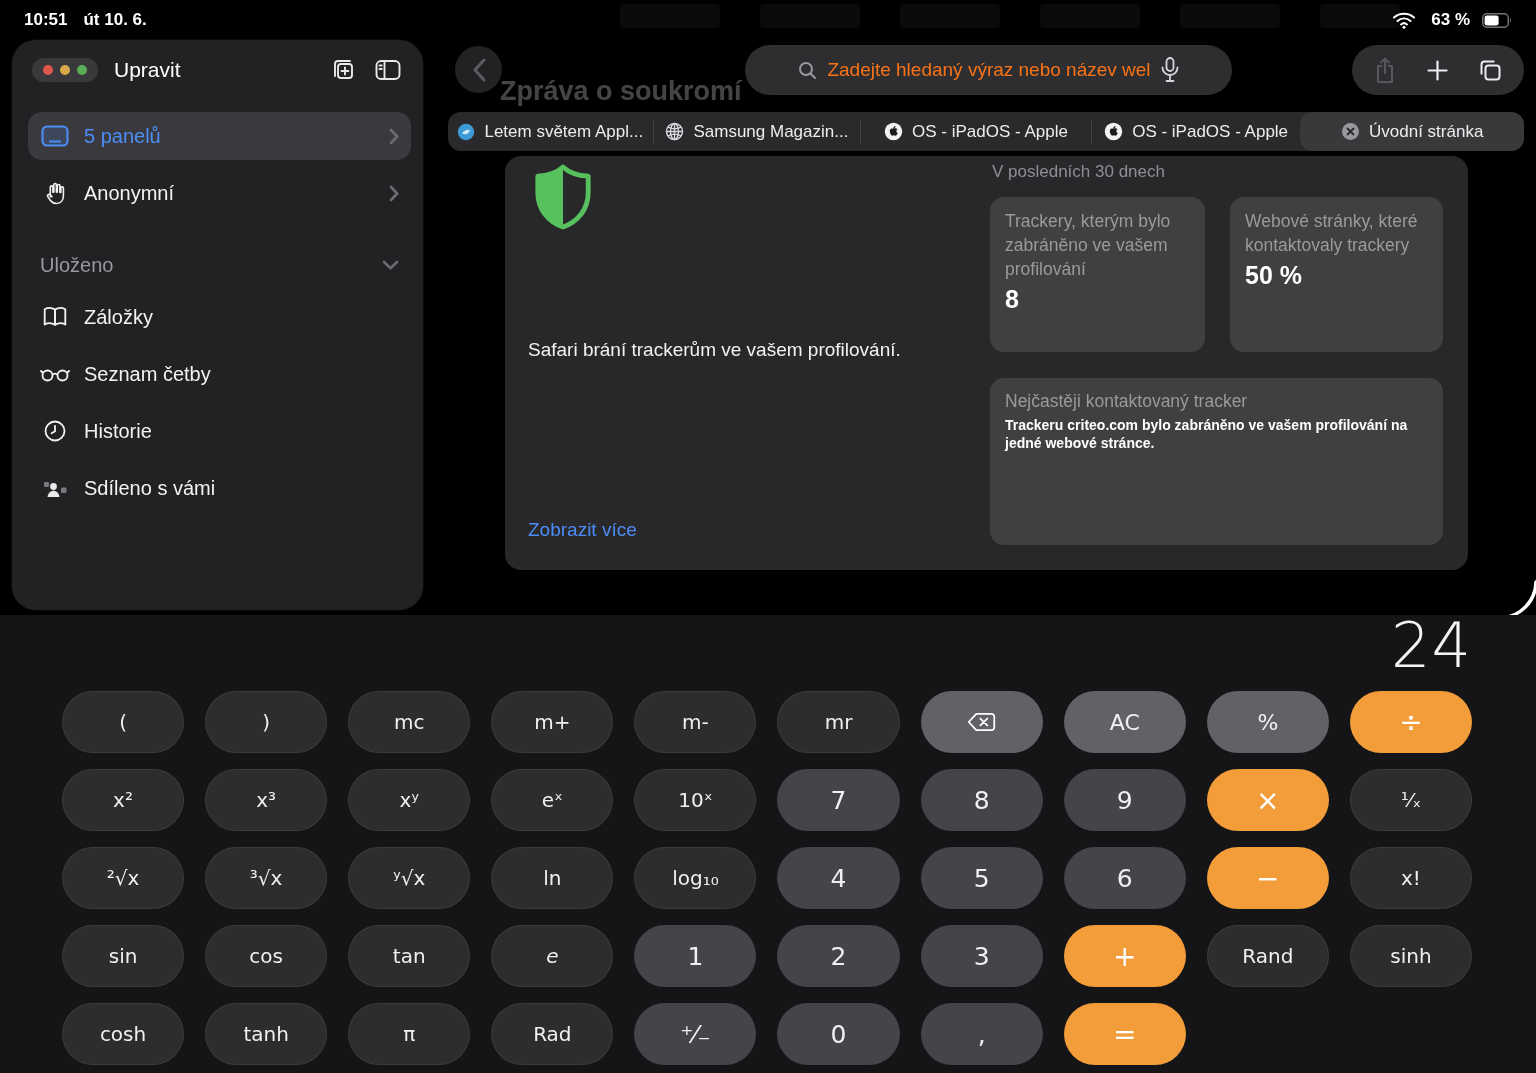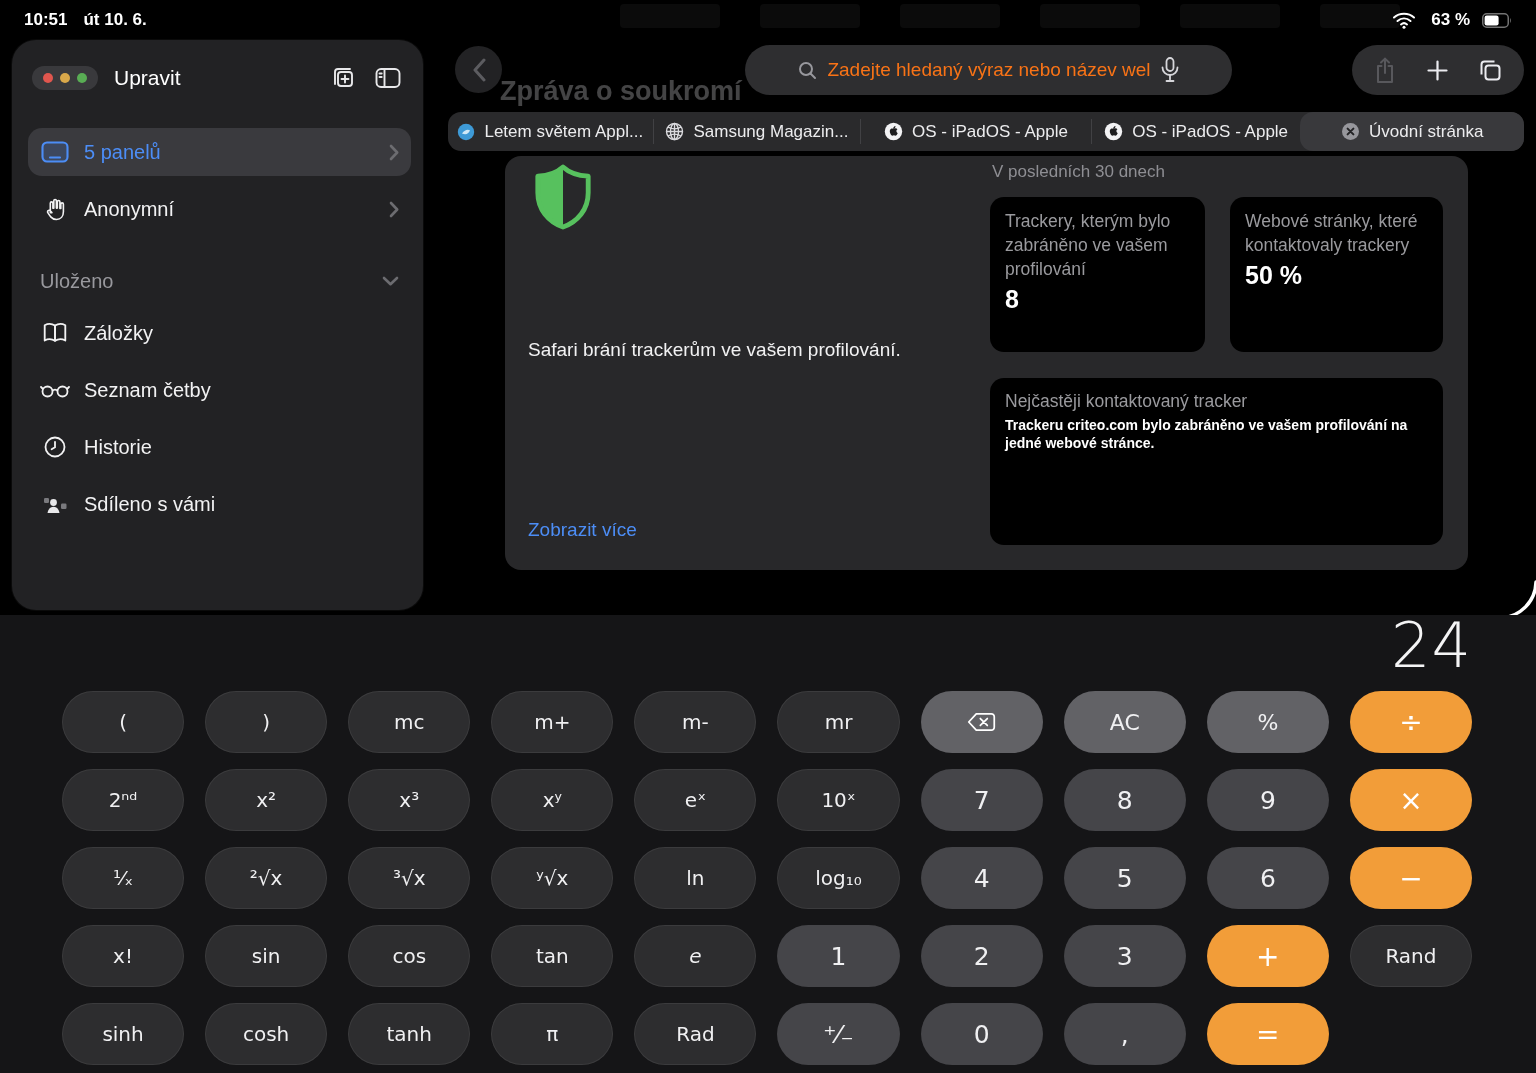--- a/index.html
+++ b/index.html
@@ -13,21 +13,21 @@
   .statusbar{left:0;top:0;right:0;height:40px;padding:0 24px;display:flex;align-items:center;justify-content:space-between;}
   .sb-left{display:flex;gap:16px;font-size:17px;font-weight:600;color:#fff;}
   .sb-right{display:flex;gap:12px;align-items:center;font-size:17px;font-weight:600;}
 
   
   .ghost{background:rgba(255,255,255,.045);border-radius:4px;height:24px;}
 
   
   .sidebar{left:12px;top:40px;width:411px;height:570px;background:#222224;border-radius:24px;
            box-shadow:0 0 0 1px rgba(255,255,255,.04);}
-  .sb-head{height:60px;display:flex;align-items:center;padding:8px 20px;gap:16px;}
+  .sb-head{height:60px;display:flex;align-items:center;padding:0 20px;gap:16px;}
   .dots{background:#39393c;border-radius:999px;padding:7px 11px;display:flex;gap:7px;}
   .dot{width:10px;height:10px;border-radius:50%;}
   .sb-title{font-size:21px;color:#fff;flex:0 0 auto;}
   .sb-spacer{flex:1;}
   .iconbtn{color:#e8e8ea;cursor:pointer;}
   .sb-list{padding:12px 12px 0 16px;}
   .srow{height:48px;display:flex;align-items:center;gap:14px;padding:0 12px;border-radius:14px;margin-bottom:9px;}
   .srow .lbl{font-size:20px;color:#f2f2f3;flex:1;}
   .srow.sel{background:#3a3a3e;}
   .srow.sel .lbl{color:#4c8df6;}
@@ -51,21 +51,21 @@
   .tab{display:flex;align-items:center;justify-content:center;gap:9px;font-size:17px;color:#ececee;}
   .tab .tlb{white-space:nowrap;}
   .tdiv{width:1px;background:#414144;margin:7px 0;}
   .tab.active{background:#39393c;border-radius:13px;}
 
   
   .panel{left:505px;top:156px;width:963px;height:414px;background:#28282a;border-radius:16px;}
   .headline{left:23px;top:183px;font-size:19px;color:#f2f2f3;}
   .showmore{left:23px;top:363px;font-size:19px;color:#4c8df5;}
   .period{left:487px;top:6px;font-size:17px;color:#8e8e93;}
-  .statbox{background:#000000;border-radius:14px;padding:13px 15px;box-sizing:border-box;}
+  .statbox{background:#404040;border-radius:14px;padding:13px 15px;box-sizing:border-box;}
   .statlbl{font-size:17.5px;line-height:1.37;color:#9a9a9e;}
   .statval{font-size:25px;font-weight:700;color:#fff;margin-top:3px;}
   .bigbox-lbl{font-size:17.5px;color:#9a9a9e;}
   .bigbox-txt{font-size:14px;line-height:1.32;font-weight:700;color:#fff;margin-top:4px;}
 
   
   .calc{left:0;top:615px;right:0;bottom:0;background:#151517;padding-left:18px;}
   .calc-display{position:absolute;right:64px;top:-6px;font-size:62px;font-weight:300;color:#f4f4f5;
                 font-family:"DejaVu Sans",sans-serif;letter-spacing:1px;}
   .keypad{position:absolute;left:62px;right:64px;bottom:8px;display:grid;
@@ -365,21 +365,20 @@
       <div class="key sci">mr</div>
       <div class="key func">
         <svg width="29" height="20" viewBox="0 0 25 17" fill="none" stroke="#fff" stroke-width="1.5" stroke-linejoin="round" stroke-linecap="round">
           <path d="M8 1.5h13a2.5 2.5 0 0 1 2.5 2.5v9a2.5 2.5 0 0 1-2.5 2.5H8L1.5 8.5Z"></path>
           <path d="M11.5 5.5l6 6M17.5 5.5l-6 6"></path>
         </svg>
       </div>
       <div class="key func">AC</div>
       <div class="key func">%</div>
       <div class="key op">÷</div>
-      <div class="key sci">2ⁿᵈ</div>
       <div class="key sci">x²</div>
       <div class="key sci">x³</div>
       <div class="key sci">xʸ</div>
       <div class="key sci">eˣ</div>
       <div class="key sci">10ˣ</div>
       <div class="key digit">7</div>
       <div class="key digit">8</div>
       <div class="key digit">9</div>
       <div class="key op">×</div>
       <div class="key sci">¹⁄ₓ</div>

